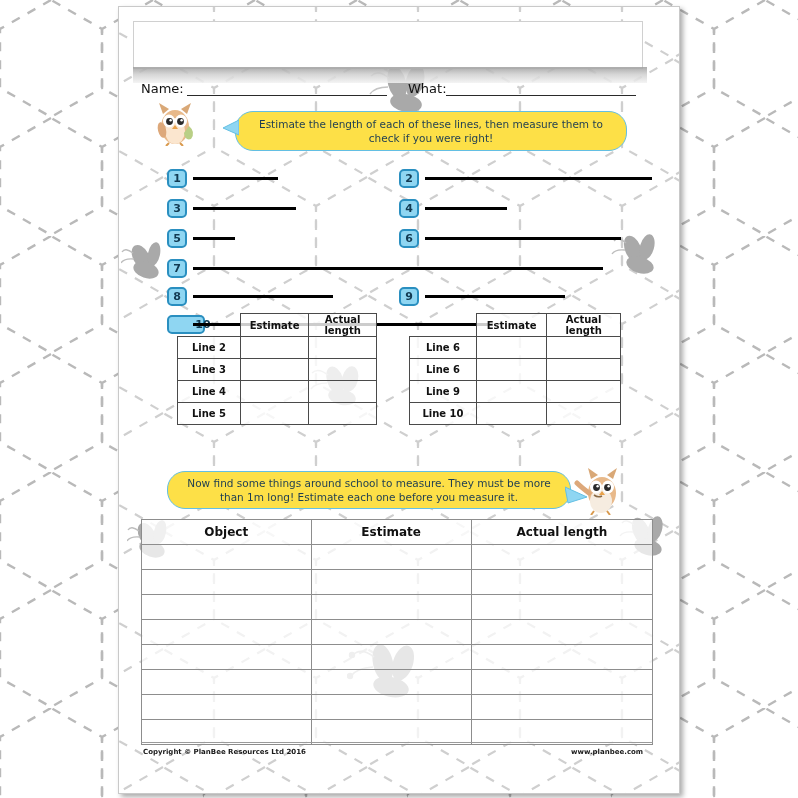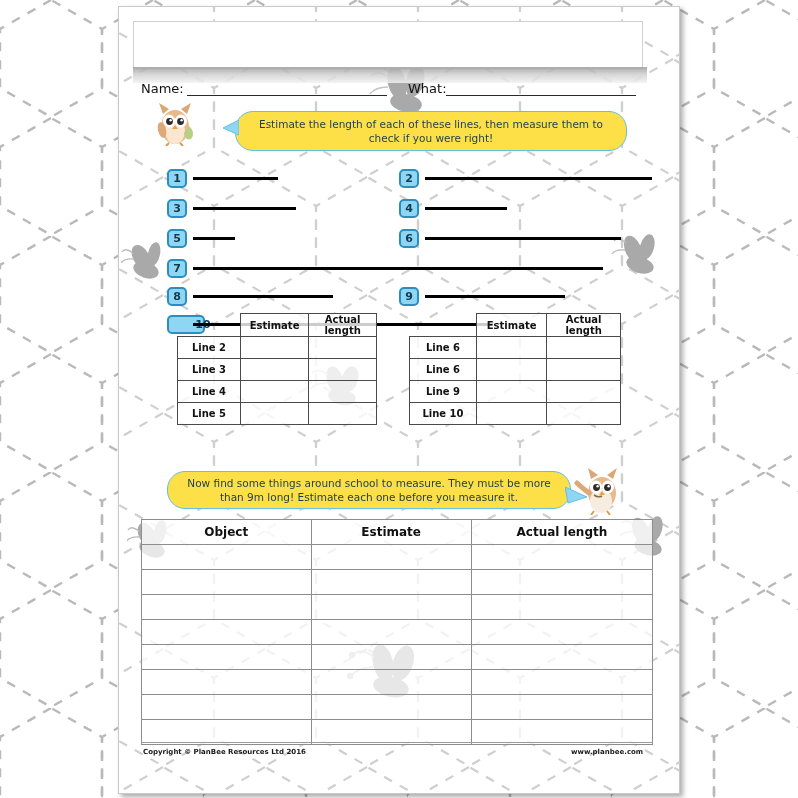--- a/index.html
+++ b/index.html
@@ -412,21 +412,21 @@
           </tr>
           <tr>
             <td class="rowlab">Line 10</td>
             <td></td>
             <td></td>
           </tr>
         </tbody>
   </table>
 
   <div class="bubble" style="left:48px;top:464px;width:404px;height:38px;">
-    <span>Now find some things around school to measure. They must be more than 9m long! Estimate each one before you measure it.</span>
+    <span>Now find some things around school to measure. They must be more than 1m long! Estimate each one before you measure it.</span>
   </div>
   <svg style="position:absolute;left:446px;top:478px;z-index:6;" width="22" height="20" viewBox="0 0 22 20" xmlns="http://www.w3.org/2000/svg">
     <path d="M0 2 L22 12 L3 18 Z" fill="#8fd6f2" stroke="#63bfe3" stroke-width="1"></path>
   </svg>
 
   <svg class="owl" style="left:455px;top:458px;" width="48" height="50" viewBox="0 0 48 50" xmlns="http://www.w3.org/2000/svg">
     <ellipse cx="28" cy="28" rx="14" ry="16" fill="#e8b98a"></ellipse>
     <ellipse cx="27" cy="36" rx="11" ry="12" fill="#f6ece0"></ellipse>
     <path d="M17 14 L14 3 L24 10 Z" fill="#d9a877"></path>
     <path d="M39 14 L43 3 L33 10 Z" fill="#d9a877"></path>

